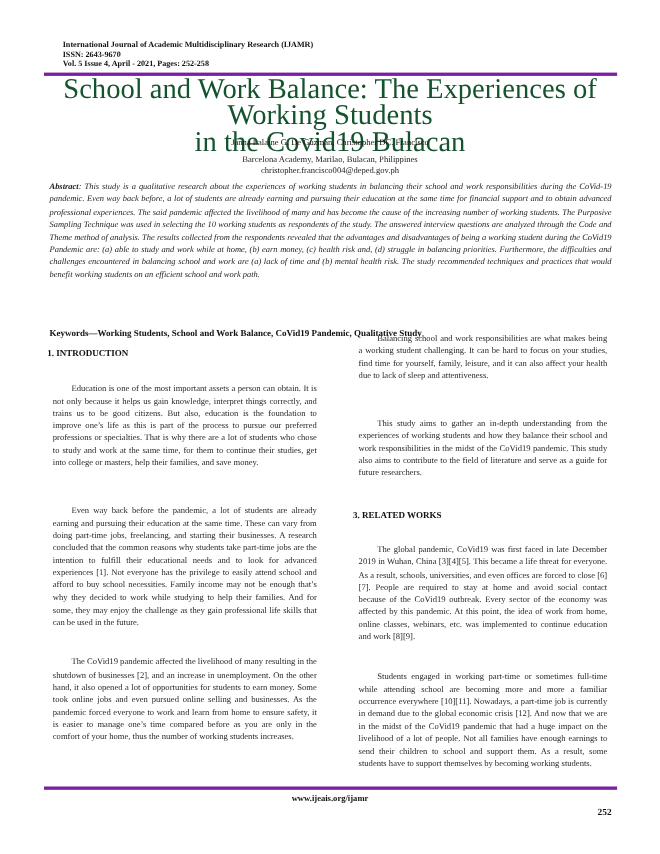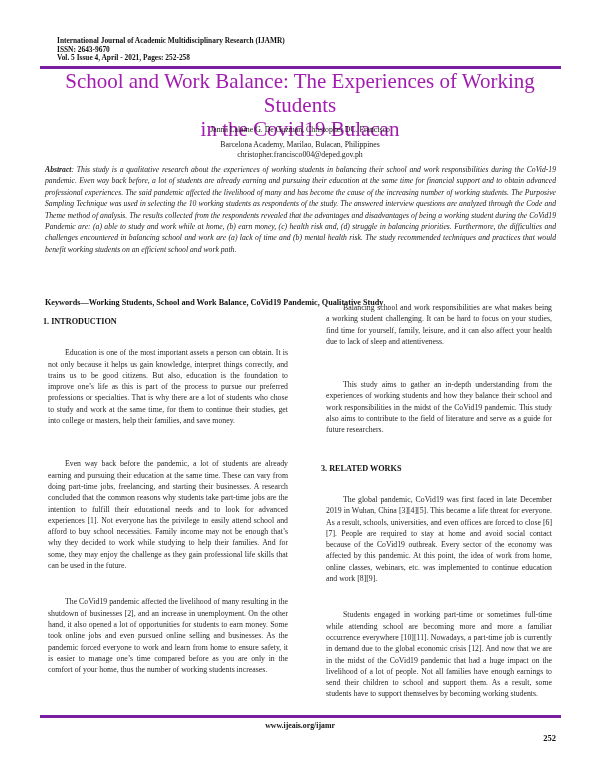--- a/index.html
+++ b/index.html
@@ -7,21 +7,21 @@
          font-family: "Liberation Serif", "DejaVu Serif", serif; color: #1a1a1a; }
   .page { position: absolute; left: 0; top: 0; width: 600px; height: 776px; }
 
   .journal-header { position: absolute; left: 41px; top: 37px; font-weight: bold;
                     font-size: 7.4px; line-height: 8.6px; color: #111; margin-left: 16px; }
   .rule { position: absolute; left: 40px; width: 521px; height: 3px; background: #7b1fa2; }
   .rule-top { top: 66px; }
   .rule-bottom { top: 715px; }
 
   .title { position: absolute; left: 30px; width: 540px; top: 69px; text-align: center;
-           font-size: 21px; line-height: 24px; color: #a21caf; }
+           font-size: 26px; line-height: 24px; color: #14532d; }
   .authors { position: absolute; left: 0; width: 600px; top: 125px; text-align: center;
              font-weight: normal; font-size: 7.8px; color: #111; }
   .affil { position: absolute; left: 0; width: 600px; top: 140px; text-align: center;
            font-size: 7.8px; line-height: 10px; color: #222; }
 
   .abstract { position: absolute; left: 45px; width: 511px; top: 164px; font-style: italic;
               font-size: 7.7px; line-height: 11.4px; text-align: justify; color: #222; }
   .abstract b { font-style: italic; font-weight: bold; }
 
   .keywords { position: absolute; left: 45px; width: 520px; top: 298px; font-weight: bold;

